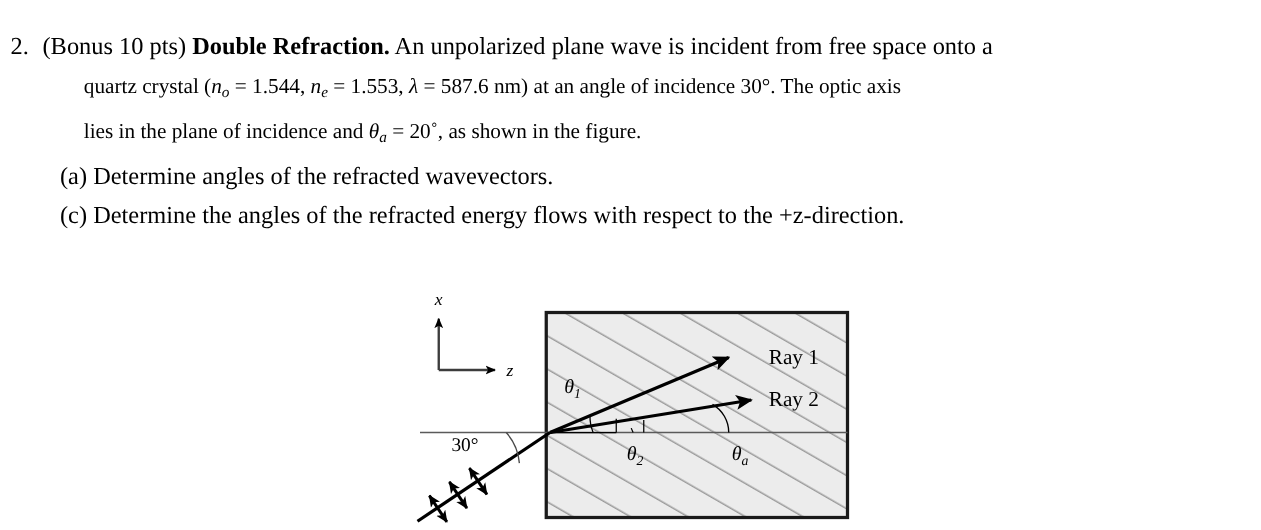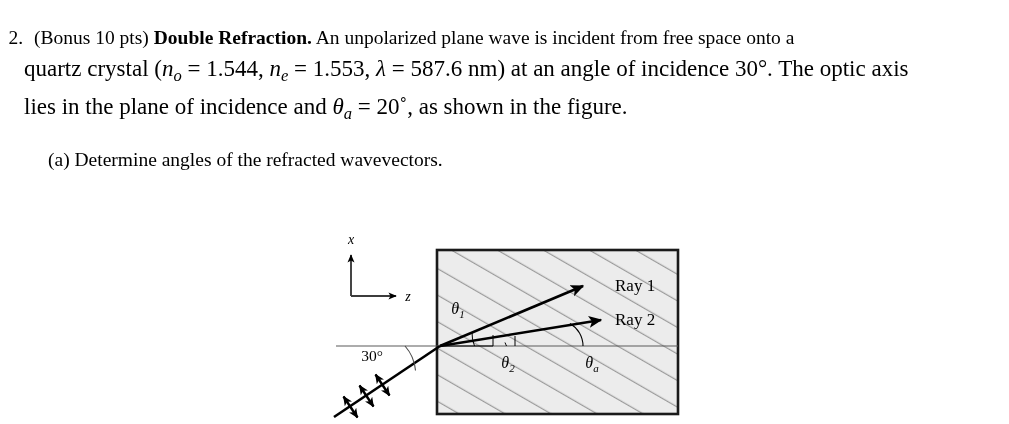--- a/index.html
+++ b/index.html
@@ -44,30 +44,29 @@
     padding-right: 11px;
     box-sizing: border-box;
   }
 
   .prob-body {
     flex: 1 1 auto;
     padding-right: 12px;
   }
 
   .cont-row {
-    padding-left: 24px;
-    font-size: 23px;
+    padding-left: 67px;
+    font-size: 17px;
     line-height: 31px;
   }
 
   .sub-row {
     padding-left: 48px;
     font-size: 19.5px;
     line-height: 31px;
-    margin-top: 16px;
   }
 
   b.bold { font-weight: bold; }
 
   i.it { font-style: italic; }
 
   .sub {
     font-size: 0.72em;
     vertical-align: -0.28em;
     font-style: italic;
@@ -109,20 +108,24 @@
     <div class="cont-row">
       <span>lies in the plane of incidence and </span><i class="it">θ</i><span class="sub">a</span><span> = 20˚, as shown in the figure.</span>
     </div>
 
     <div class="sub-row">
       <span>(a)</span>
       <span>Determine angles of the refracted wavevectors.</span>
     </div>
 
 
+    <div class="sub-row">
+      <span>(c)</span>
+      <span>Determine the angles of the refracted energy flows with respect to the +z-direction.</span>
+    </div>
 
   </div>
 
   <div id="figure">
     <svg width="400" height="196" viewBox="0 0 400 196" xmlns="http://www.w3.org/2000/svg">
 
       <defs>
 
         <pattern id="optic-hatch" width="23" height="39.837" patternUnits="userSpaceOnUse" patternTransform="rotate(-60 0 0)">
           <rect width="23" height="39.837" fill="#ececec"></rect>

